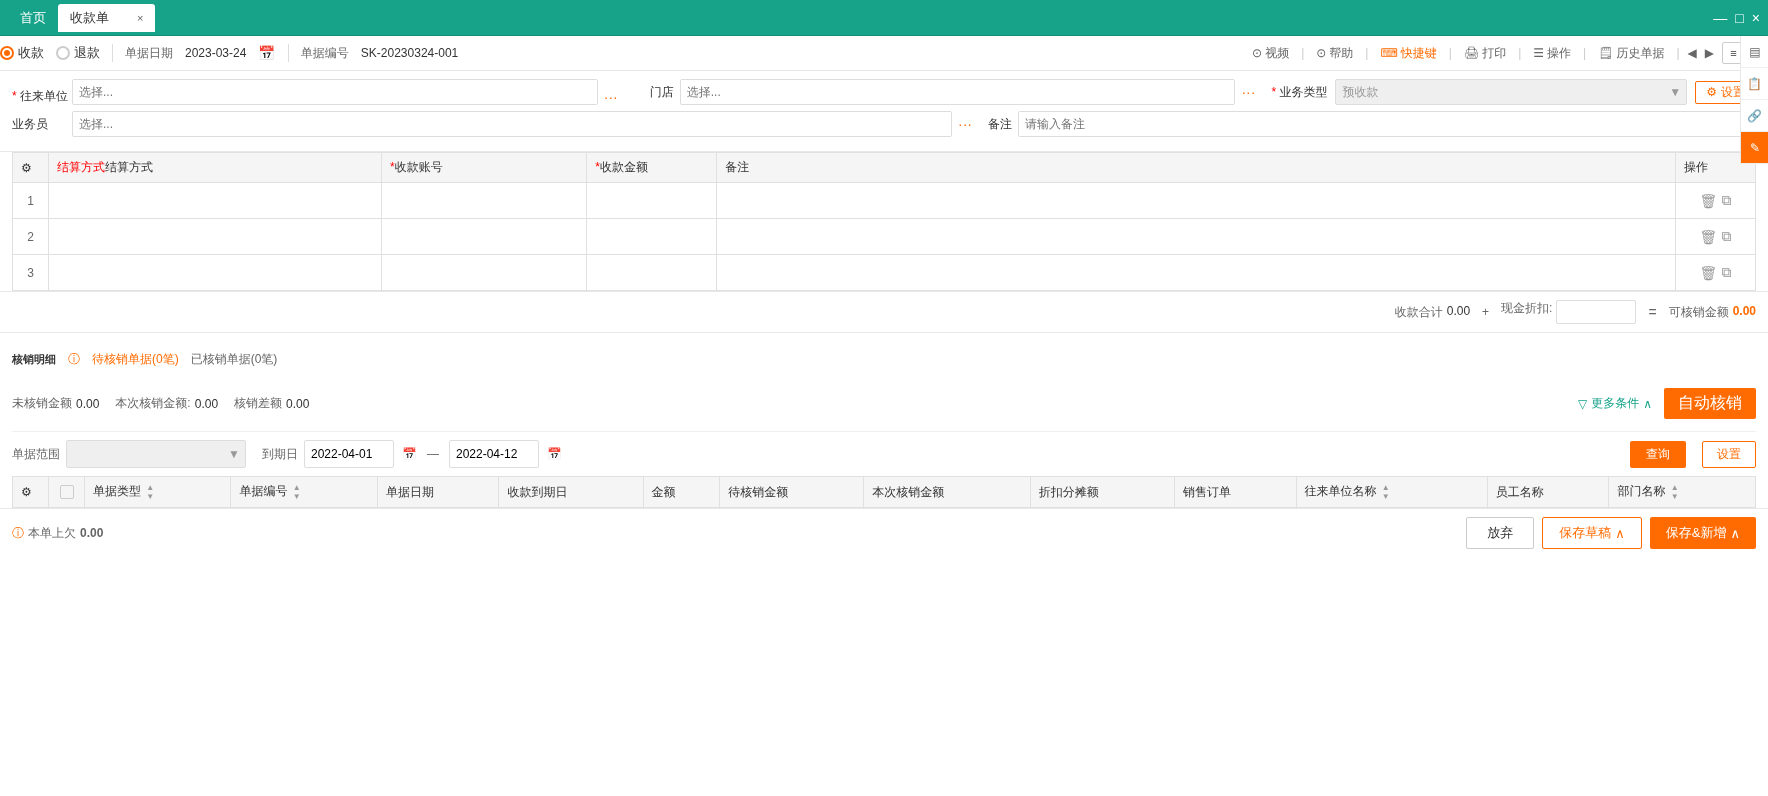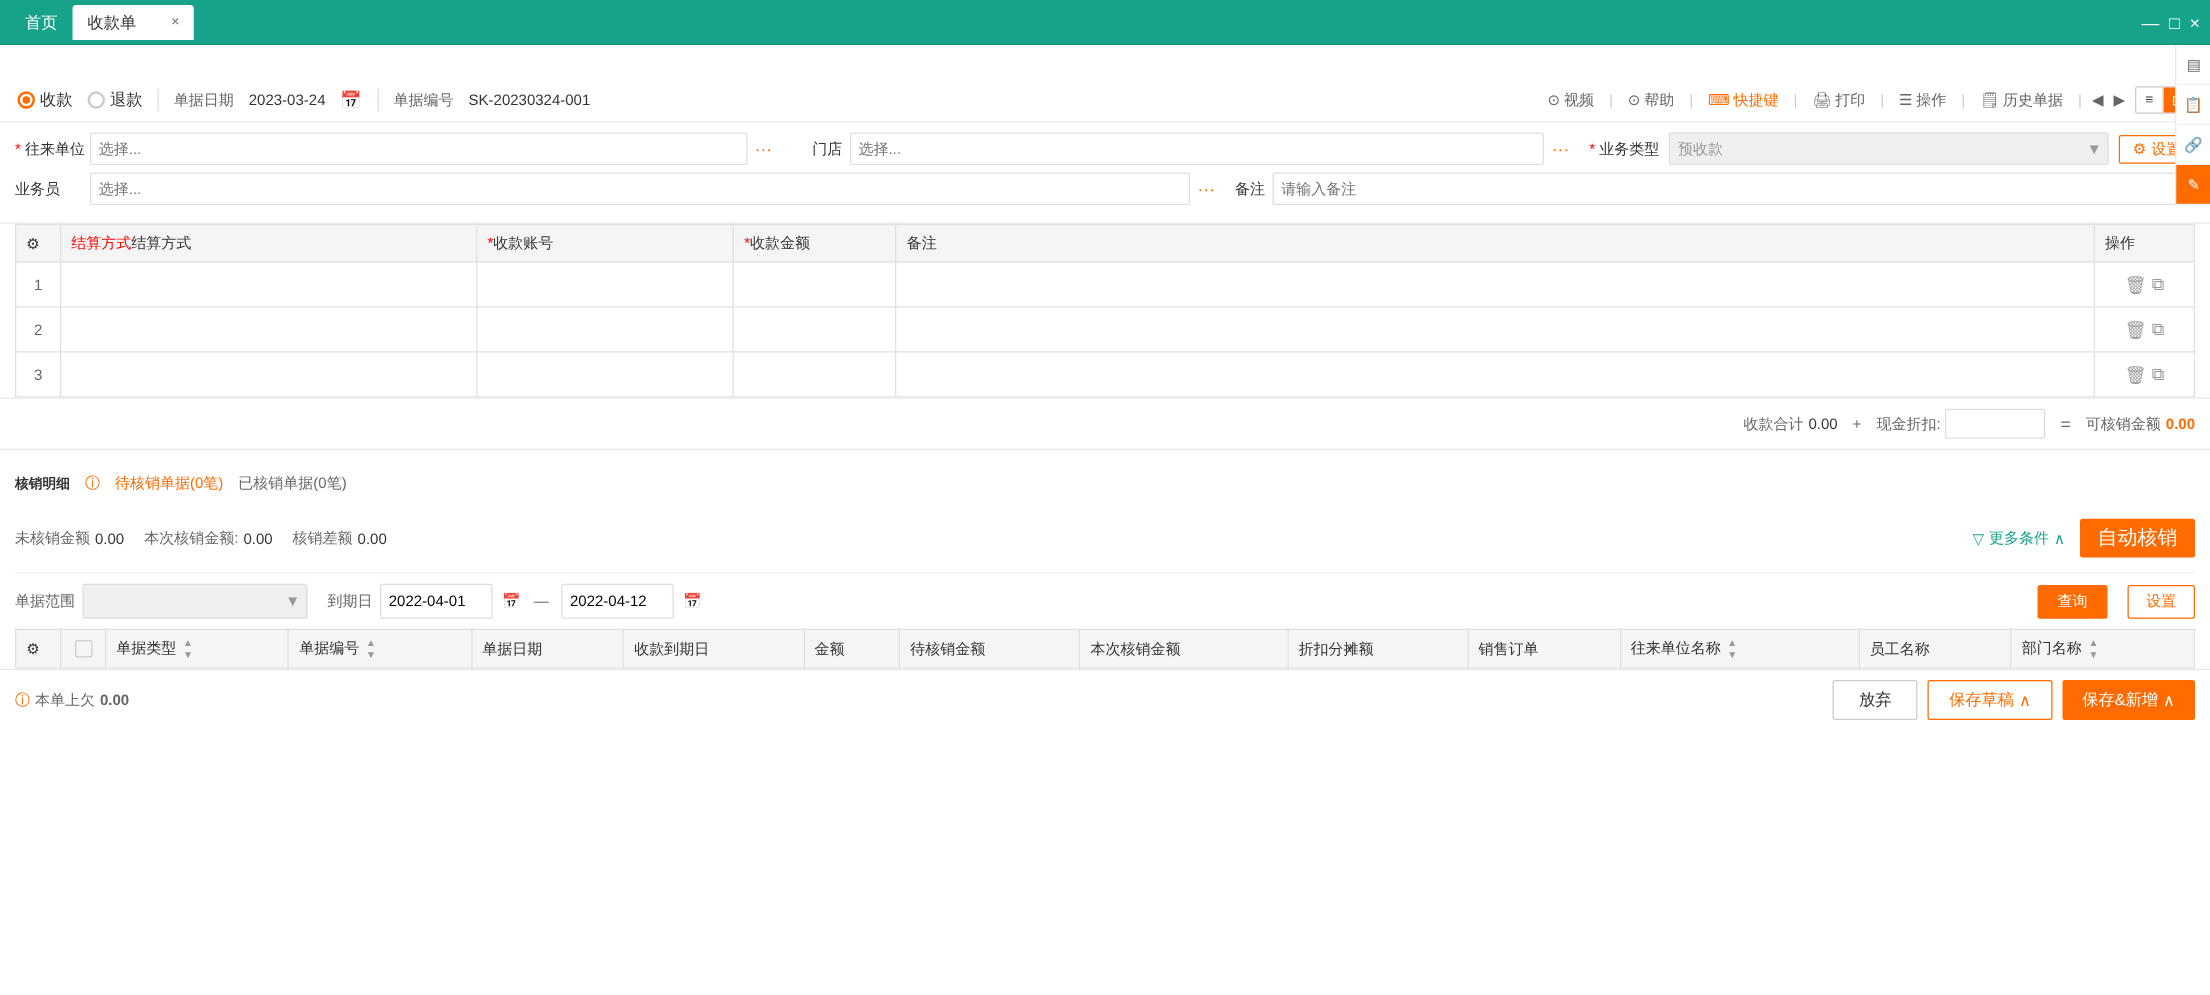--- a/index.html
+++ b/index.html
@@ -18,22 +18,22 @@
     .nav-tab.active { background: #fff; color: #333; gap: 22px; }
     .nav-tab-close { margin-left: 6px; color: #666; font-size: 11px; }
     .nav-spacer { flex: 1; }
     .nav-window-btns { display: flex; gap: 8px; color: #fff; font-size: 14px; cursor: pointer; }
 
     
     .main-area { background: #fff; height: calc(100vh - 36px); overflow-y: auto; }
 
     
     .toolbar {
-      display: flex; align-items: center; background: #fff; padding: 6px 14px;
-      border-bottom: 1px solid #e8e8e8; gap: 12px; margin-top: 27px;
+      display: flex; align-items: center; background: #fff; padding: 6px 0;
+      border-bottom: 1px solid #e8e8e8; gap: 12px;
     }
     .radio-group { display: flex; align-items: center; gap: 12px; }
     .radio-item { display: flex; align-items: center; gap: 4px; cursor: pointer; font-size: 13px; }
     .radio-dot { width: 14px; height: 14px; border-radius: 50%; border: 2px solid #ccc; display: flex; align-items: center; justify-content: center; }
     .radio-dot.checked { border-color: #ff6b00; }
     .radio-dot.checked::after { content: ''; width: 6px; height: 6px; border-radius: 50%; background: #ff6b00; display: block; }
     .toolbar-divider { width: 1px; height: 18px; background: #ddd; }
     .toolbar-label { color: #666; font-size: 12px; }
     .toolbar-value { color: #333; font-size: 12px; }
     .toolbar-icon { color: #17a38a; font-size: 14px; cursor: pointer; }
@@ -73,21 +73,21 @@
     .row-num { color: #666; text-align: center; }
     .row-actions { display: flex; align-items: center; gap: 4px; justify-content: center; }
     .row-action-btn { color: #999; cursor: pointer; font-size: 14px; }
 
     
     .summary-row {
       display: flex; align-items: center; justify-content: flex-end;
       padding: 8px 12px; background: #fff; border-top: 1px solid #e8e8e8;
       font-size: 12px; gap: 12px; border-bottom: 1px solid #e8e8e8;
     }
-    .summary-item { display: flex; align-items: center; gap: 4px; }
+    .summary-item { display: flex; align-items: flex-start; gap: 4px; }
     .summary-label { color: #666; }
     .summary-value { color: #333; }
     .summary-value.orange { color: #ff6b00; font-weight: bold; }
     .summary-input { width: 80px; height: 24px; border: 1px solid #ddd; border-radius: 2px; padding: 0 4px; font-size: 12px; }
     .summary-equals { color: #666; font-size: 14px; }
 
     
     .verif-section { background: #fff; margin-top: 8px; padding: 10px 12px 0; }
     .verif-header { display: flex; align-items: center; gap: 12px; margin-bottom: 8px; }
     .verif-title { font-size: 11px; font-weight: bold; color: #333; }
@@ -238,21 +238,21 @@
       <div class="layout-btns">
         <div class="layout-btn">≡</div>
         <div class="layout-btn active">⊞</div>
       </div>
     </div>
   </div>
 
   <div class="form-area">
     <div class="form-row">
 
-      <div class="form-field" style="flex:2.5; margin-right: 32px;">
+      <div class="form-field" style="flex:2.5; margin-right: 32px; align-items: flex-end;">
         <span class="form-label required">往来单位</span>
         <input class="form-input" type="text" style="width: 260px;" placeholder="选择...">
         <span class="form-more">···</span>
       </div>
 
       <div class="form-field" style="flex:2.5; margin-right: 16px;">
         <span class="form-label" style="min-width:30px">门店</span>
         <input class="form-input" type="text" style="width: 260px;" placeholder="选择...">
         <span class="form-more">···</span>
       </div>

